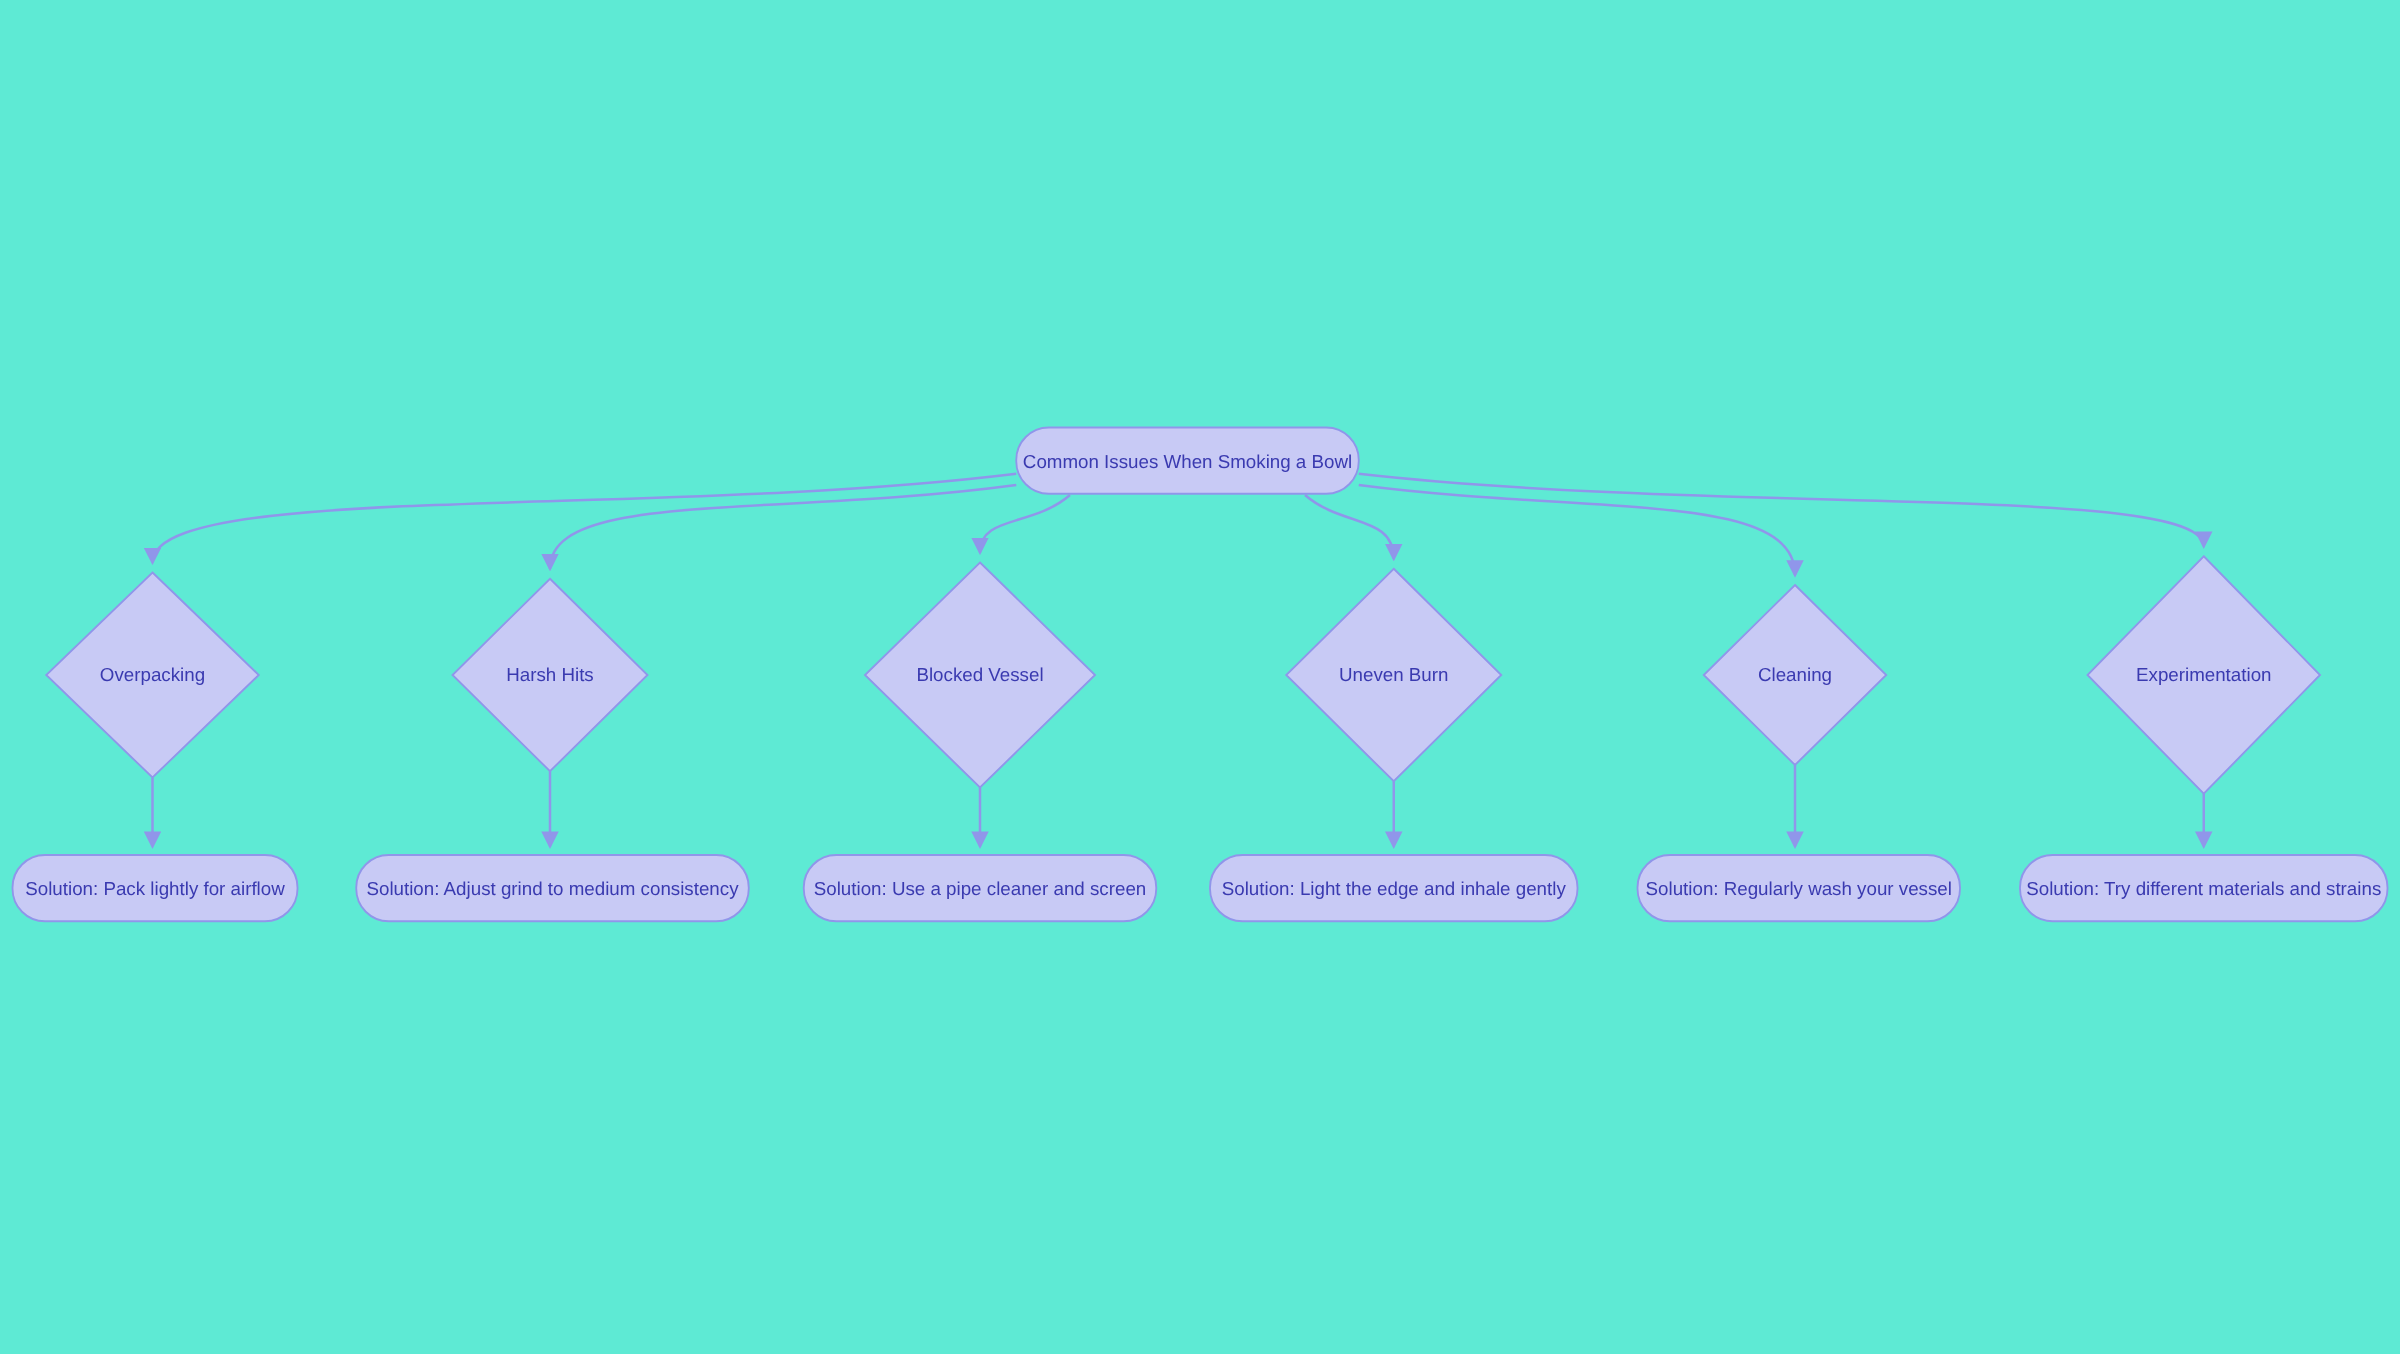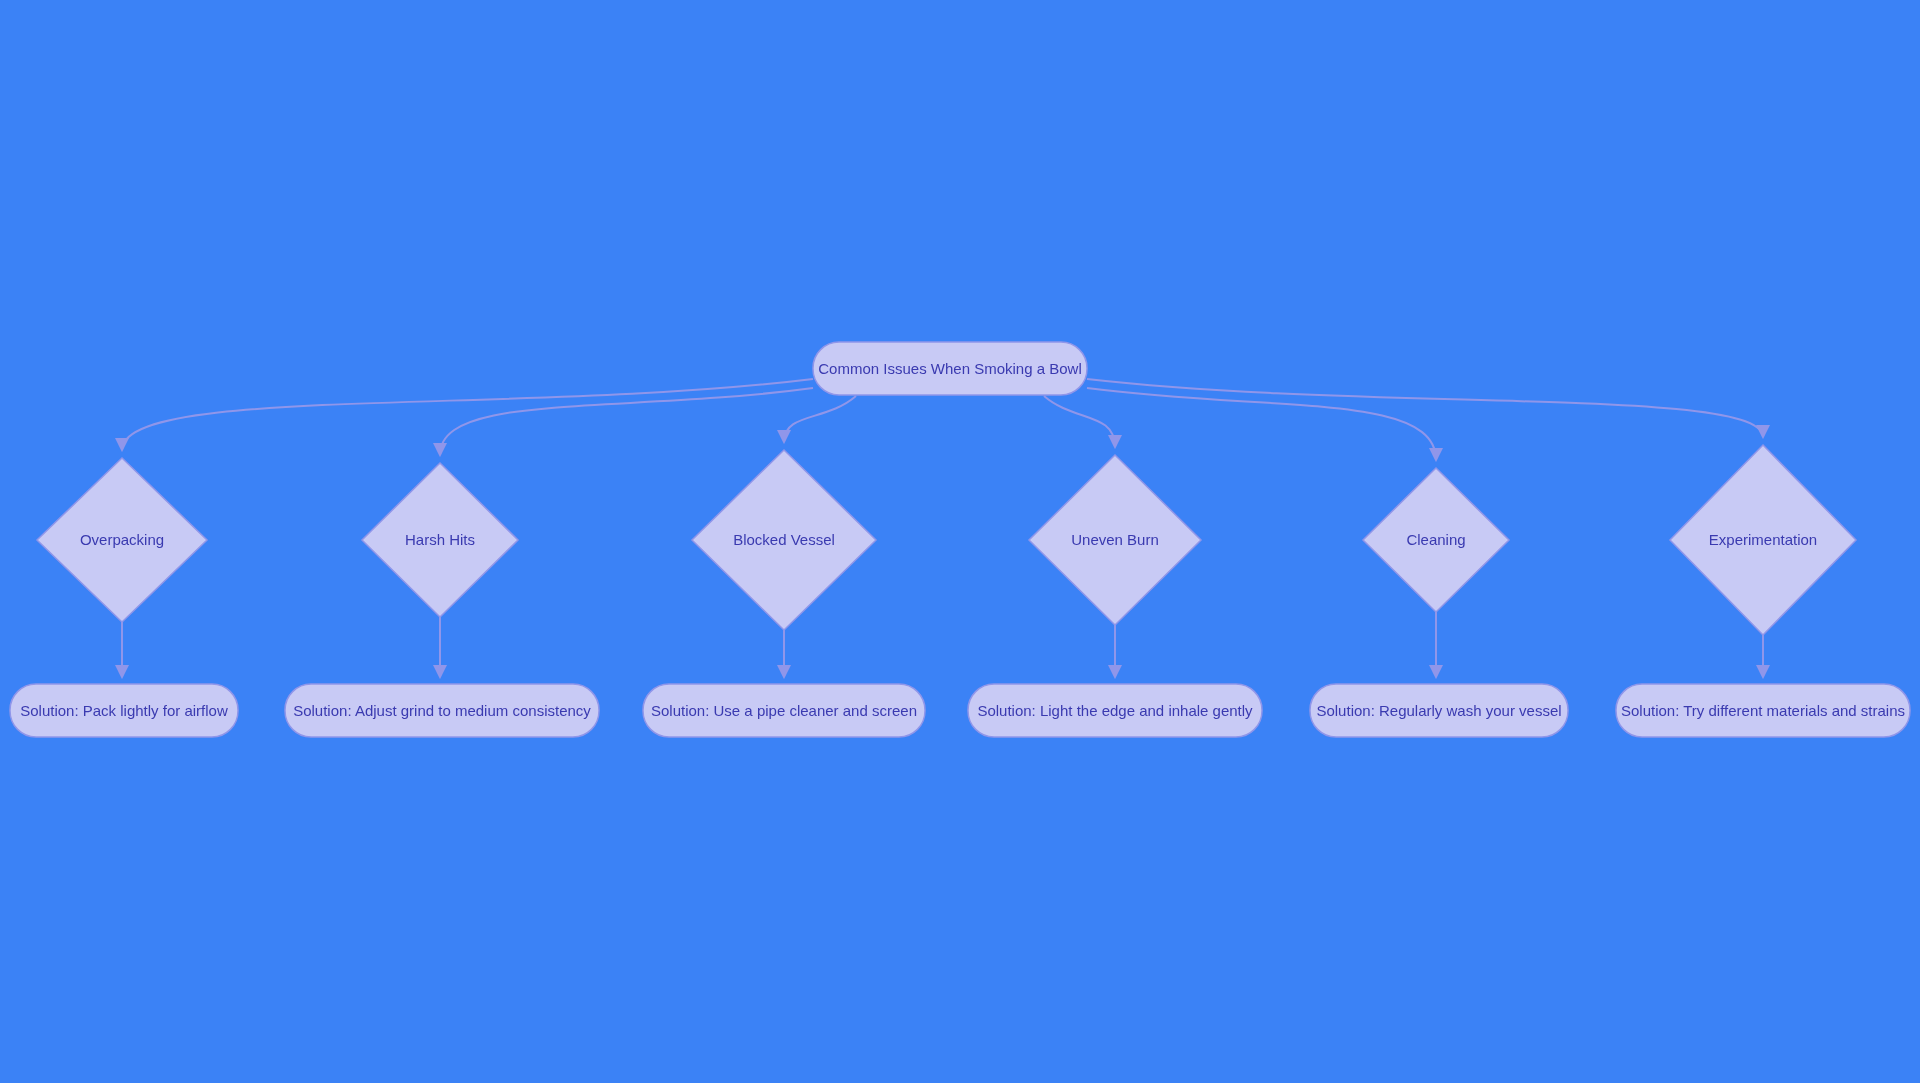--- a/index.html
+++ b/index.html
@@ -5,21 +5,21 @@
   html, body {
     margin: 0;
     padding: 0;
     background: #ffffff;
     font-family: "Liberation Sans", "DejaVu Sans", sans-serif;
   }
   .stage {
     position: relative;
     width: 1920px;
     height: 1083px;
-    background: #3b82f6;
+    background: #5eead4;
     overflow: hidden;
   }
   svg { display: block; }
   .edge {
     fill: none;
     stroke: #9096ea;
     stroke-width: 2;
   }
   .node-shape {
     fill: #c8caf5;

